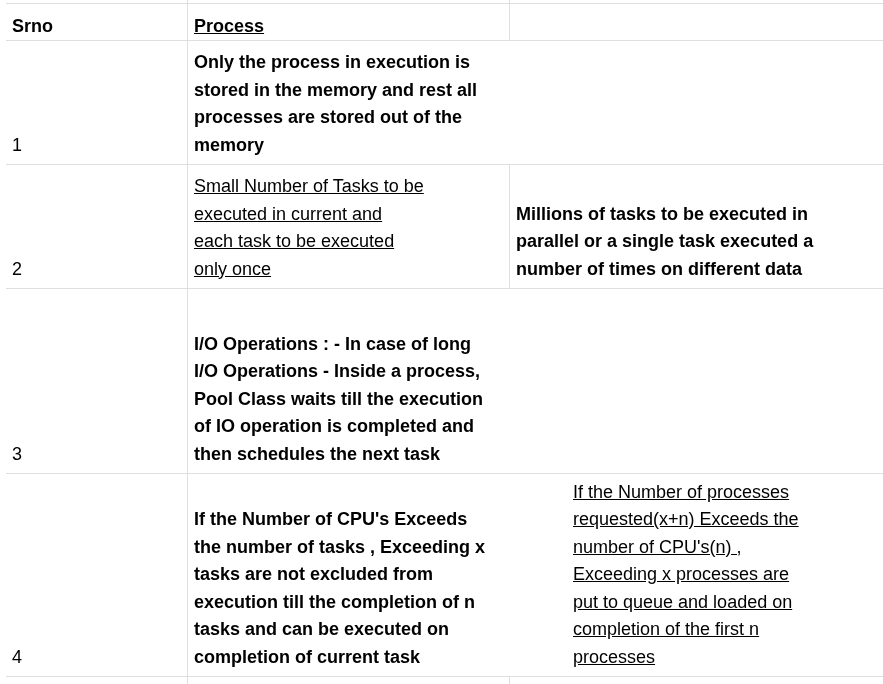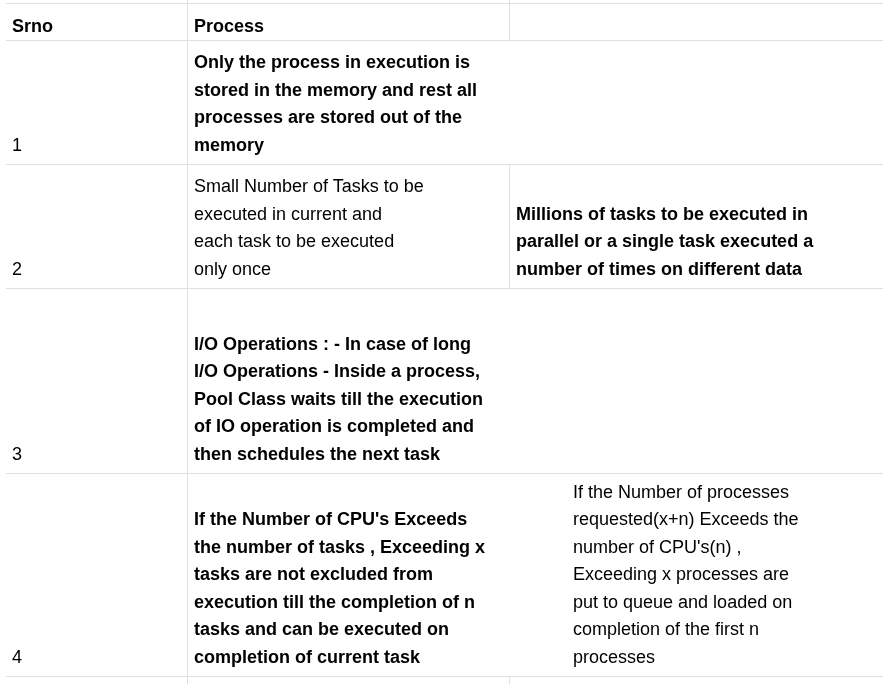--- a/index.html
+++ b/index.html
@@ -39,21 +39,21 @@
     font-weight:bold;
     padding-bottom:0;
   }
   .td .txt{
     white-space:pre-line;
     font-size:18px;
     line-height:27.5px;
     color:var(--text);
   }
   .c1{width:182px;border-right:1px solid var(--grid);}
-  .c2{width:322px;border-right:1px solid var(--grid);}
+  .c2{width:322px;border-right:1px solid var(--grid);text-decoration:underline;}
   .c3{flex:1;font-weight:bold;}
   
   .h-top   {height:4px;}
   .h-head  {height:37px;}
   .h-r1    {height:124px;}
   .h-r2    {height:124px;}
   .h-r3    {height:185px;}
   .h-r4    {height:203px;}
   .h-bottom{height:7px;}
 </style>

